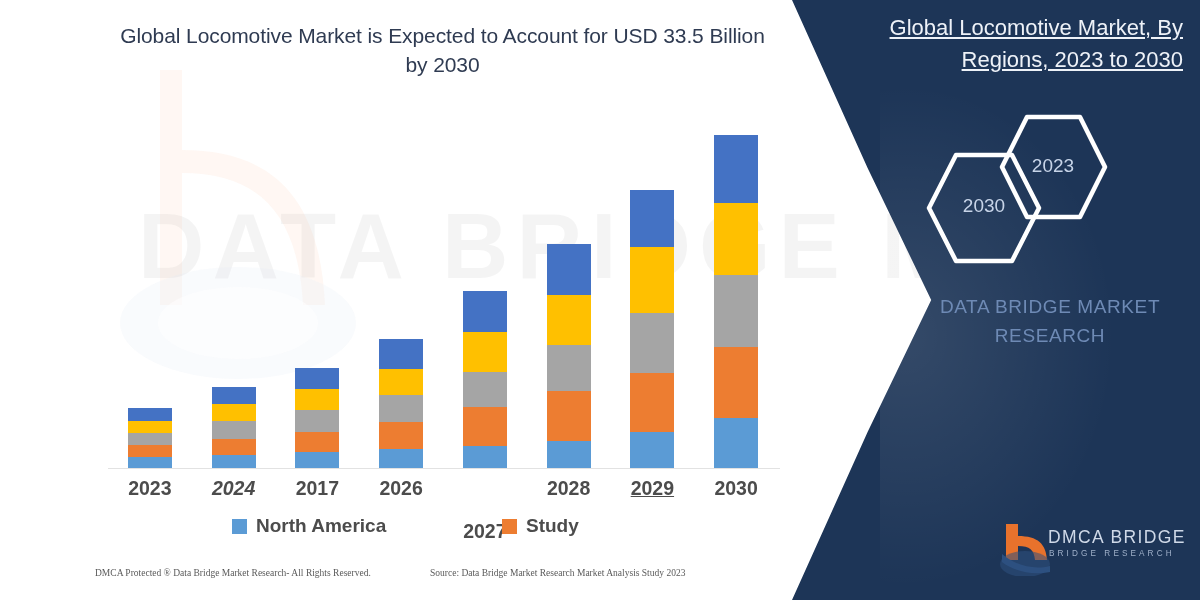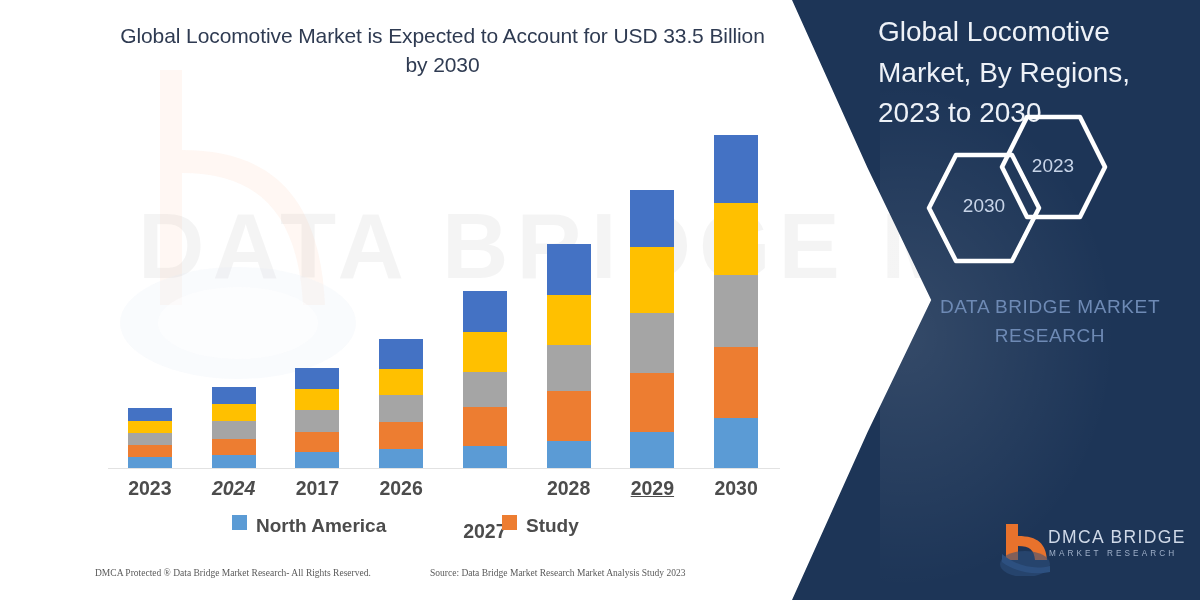--- a/index.html
+++ b/index.html
@@ -105,20 +105,21 @@
 
   
   #legend {
     position: absolute;
     left: 232px; top: 513px;
     width: 430px; height: 28px;
   }
   .lg-item {
     position: absolute;
     display: flex;
+    align-items: center;
     gap: 9px;
   }
   .lg-swatch { width: 15px; height: 15px; }
   .lg-label {
     font-size: 19px;
     font-weight: bold;
     color: #4c4c4c;
     white-space: nowrap;
   }
 
@@ -138,23 +139,25 @@
     color: #5a5a5a;
     font-family: "Liberation Serif", serif;
     white-space: nowrap;
   }
 
   
   #panel-title {
     position: absolute;
     left: 878px; top: 12px;
     width: 305px;
-    font-size: 28px;
+    text-align: right;
+    font-size: 22px;
     color: #eef2f8;
     line-height: 1.45;
+    text-decoration: underline;
   }
   #hex-wrap {
     position: absolute;
     left: 925px; top: 112px;
     width: 185px; height: 115px;
   }
   .hex { position: absolute; }
   .hex-txt {
     position: absolute;
     width: 100%;
@@ -315,15 +318,15 @@
 
   <div id="panel-brand">DATA BRIDGE MARKET RESEARCH</div>
 
   <svg id="logo" viewBox="0 0 186 56">
     <path d="M8 4 L8 40 L20 40 L20 4 Z" fill="#E8722C"></path>
     <path d="M20 16 C40 16 48 24 49 40 L37 40 C36 30 32 26 20 26 Z" fill="#E8722C"></path>
     <path d="M4 34 C18 46 36 50 52 46 L52 52 C32 56 14 50 4 42 Z" fill="#2d5180"></path>
     <ellipse cx="27" cy="44" rx="25" ry="13" fill="#2d5180" opacity="0.55"></ellipse>
   </svg>
   <div id="logo-name">DMCA BRIDGE</div>
-  <div id="logo-sub">MARKET RESEARCH</div>
+  <div id="logo-sub">BRIDGE RESEARCH</div>
 
 </div>
 
 </body></html>

